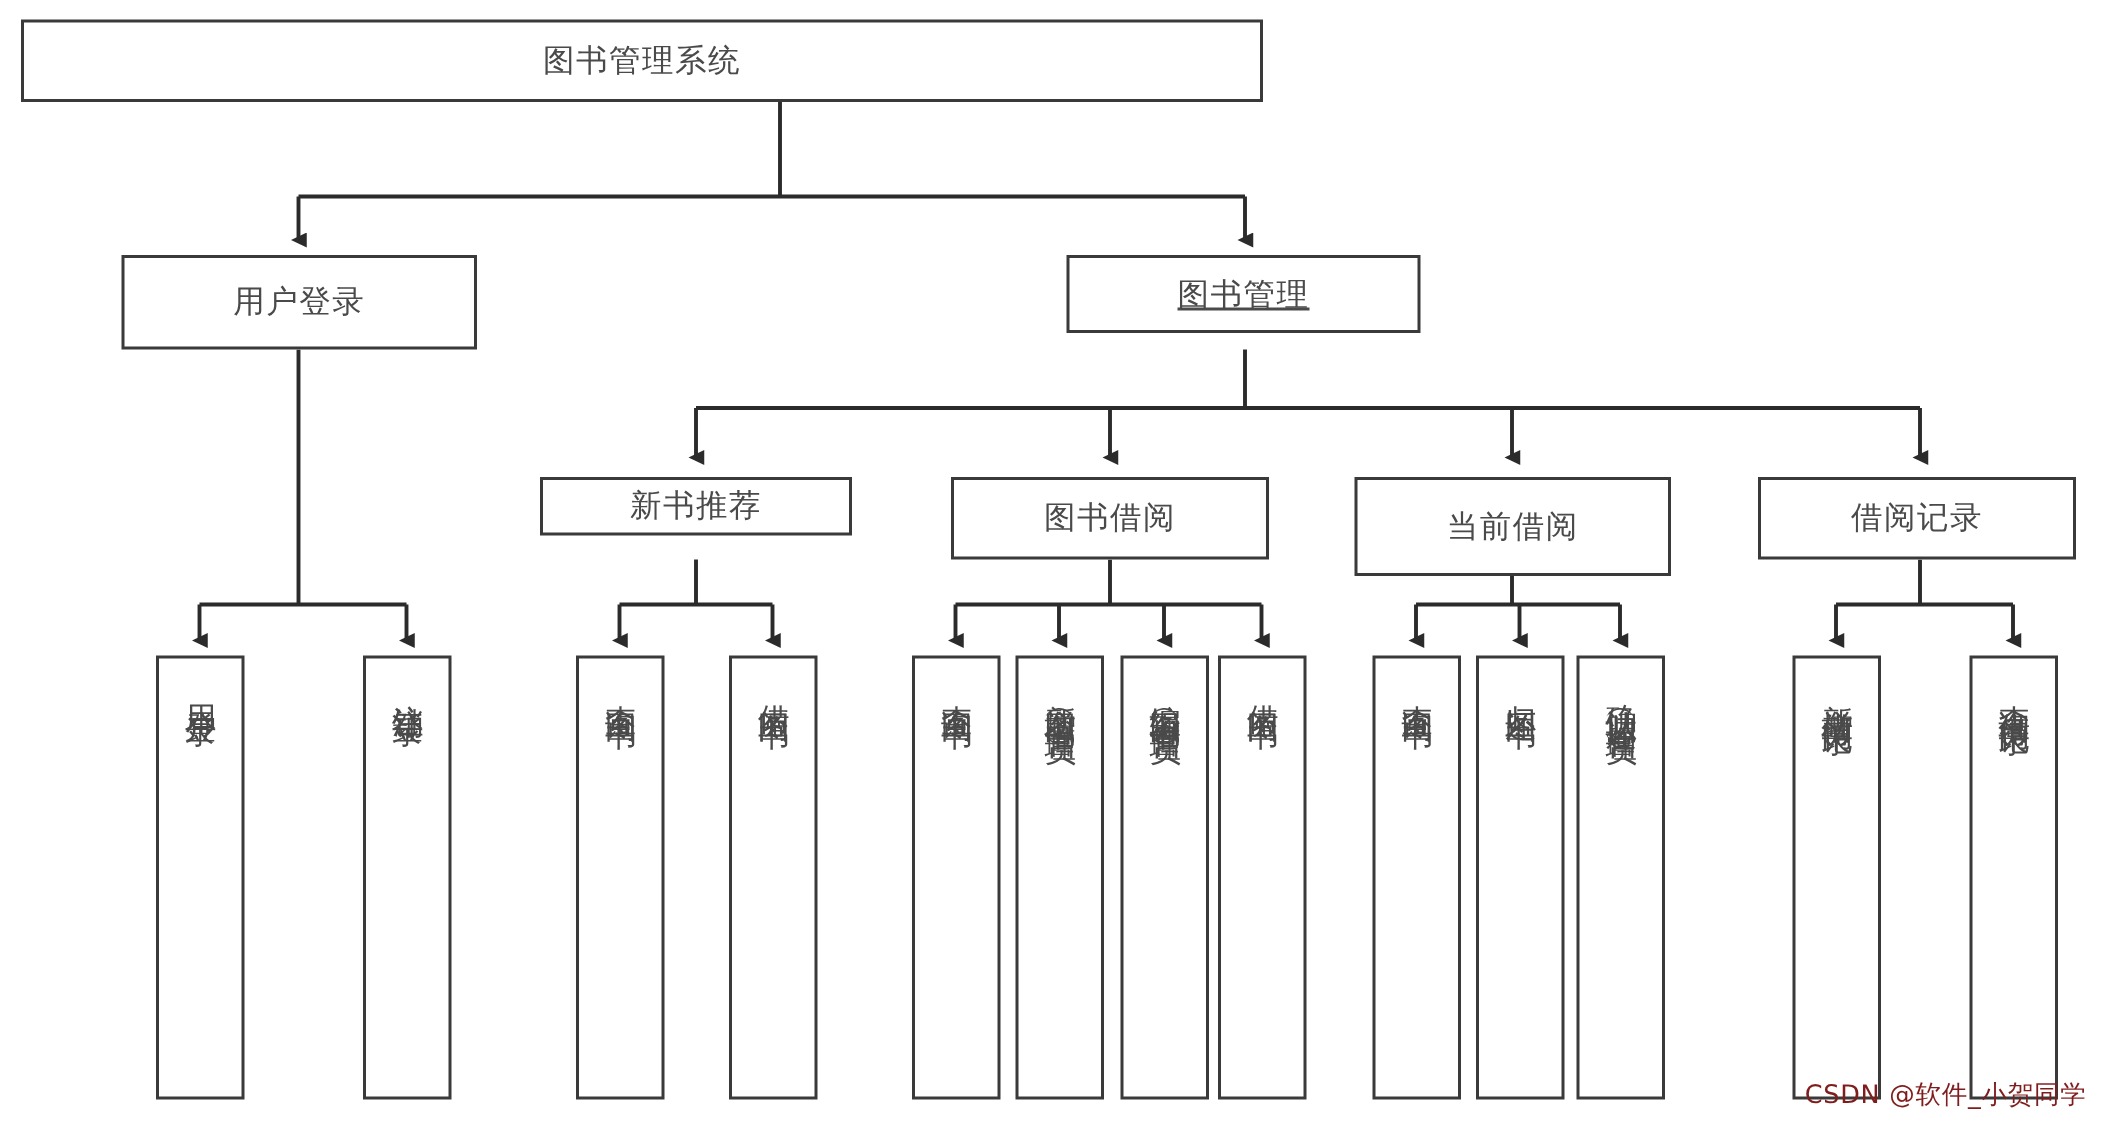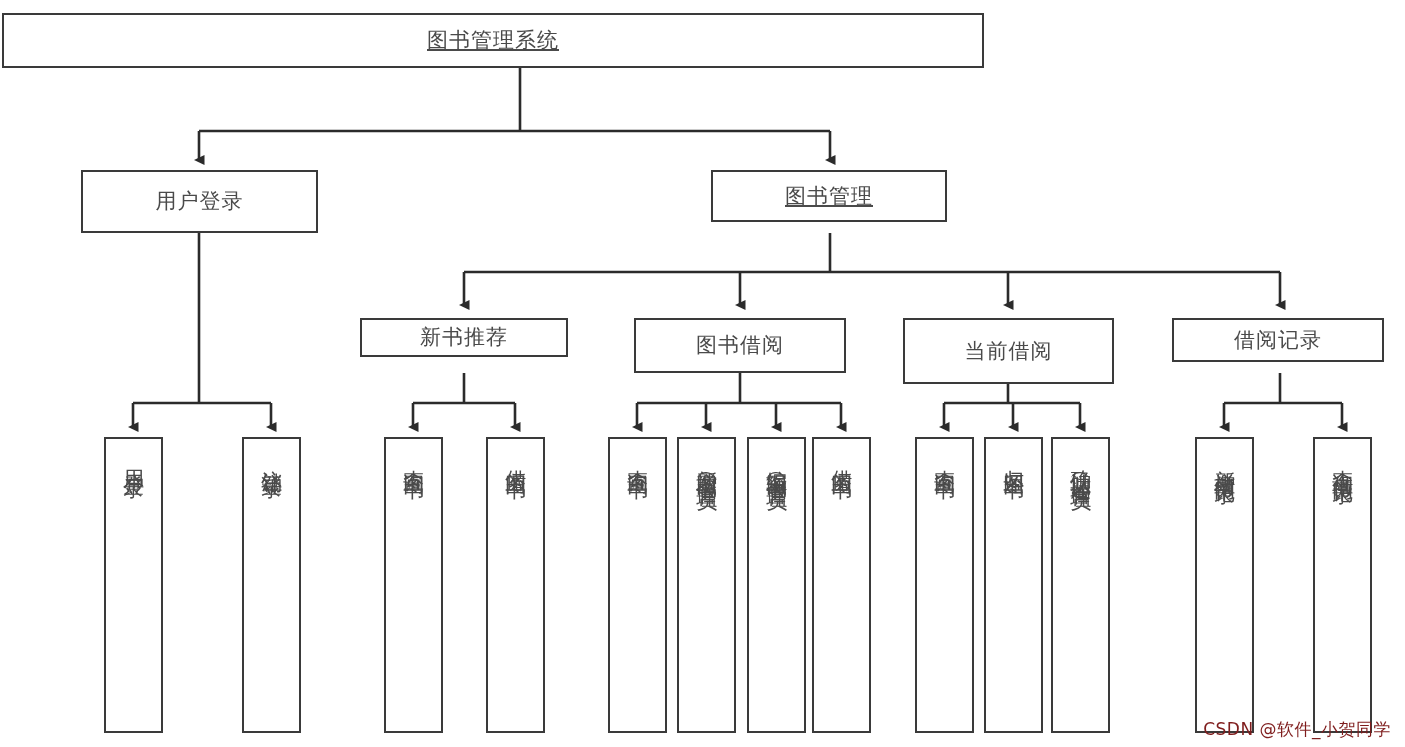--- a/index.html
+++ b/index.html
@@ -114,21 +114,21 @@
       <path d="M1013,403 L1013,427" marker-end="url(#arrow)"></path>
       <path d="M1080,403 L1080,427" marker-end="url(#arrow)"></path>
 
       <path d="M1280,373 L1280,403"></path>
       <path d="M1224,403 L1342,403"></path>
       <path d="M1224,403 L1224,427" marker-end="url(#arrow)"></path>
       <path d="M1342,403 L1342,427" marker-end="url(#arrow)"></path>
     </g>
   </svg>
 
-  <div class="node" style="left:2px; top:13px; width:982px; height:55px;text-decoration:underline;">
+  <div class="node" style="left:14px; top:13px; width:828px; height:55px;">
     <span class="label">图书管理系统</span>
   </div>
 
   <div class="node" style="left:81px; top:170px; width:237px; height:63px;">
     <span class="label">用户登录</span>
   </div>
 
   <div class="node" style="left:711px; top:170px; width:236px; height:52px;text-decoration:underline;">
     <span class="label">图书管理</span>
   </div>
@@ -138,21 +138,21 @@
   </div>
 
   <div class="node" style="left:634px; top:318px; width:212px; height:55px;">
     <span class="label">图书借阅</span>
   </div>
 
   <div class="node" style="left:903px; top:318px; width:211px; height:66px;">
     <span class="label">当前借阅</span>
   </div>
 
-  <div class="node" style="left:1172px; top:318px; width:212px; height:44px;text-align:center;">
+  <div class="node" style="left:1172px; top:318px; width:212px; height:55px;text-align:center;">
     <span class="label">借阅记录</span>
   </div>
 
   <div class="node vertical" style="left:104px; top:437px; width:59px; height:296px;">
     <span class="label">用户登录</span>
   </div>
 
   <div class="node vertical" style="left:242px; top:437px; width:59px; height:296px;">
     <span class="label">注销登录</span>
   </div>

